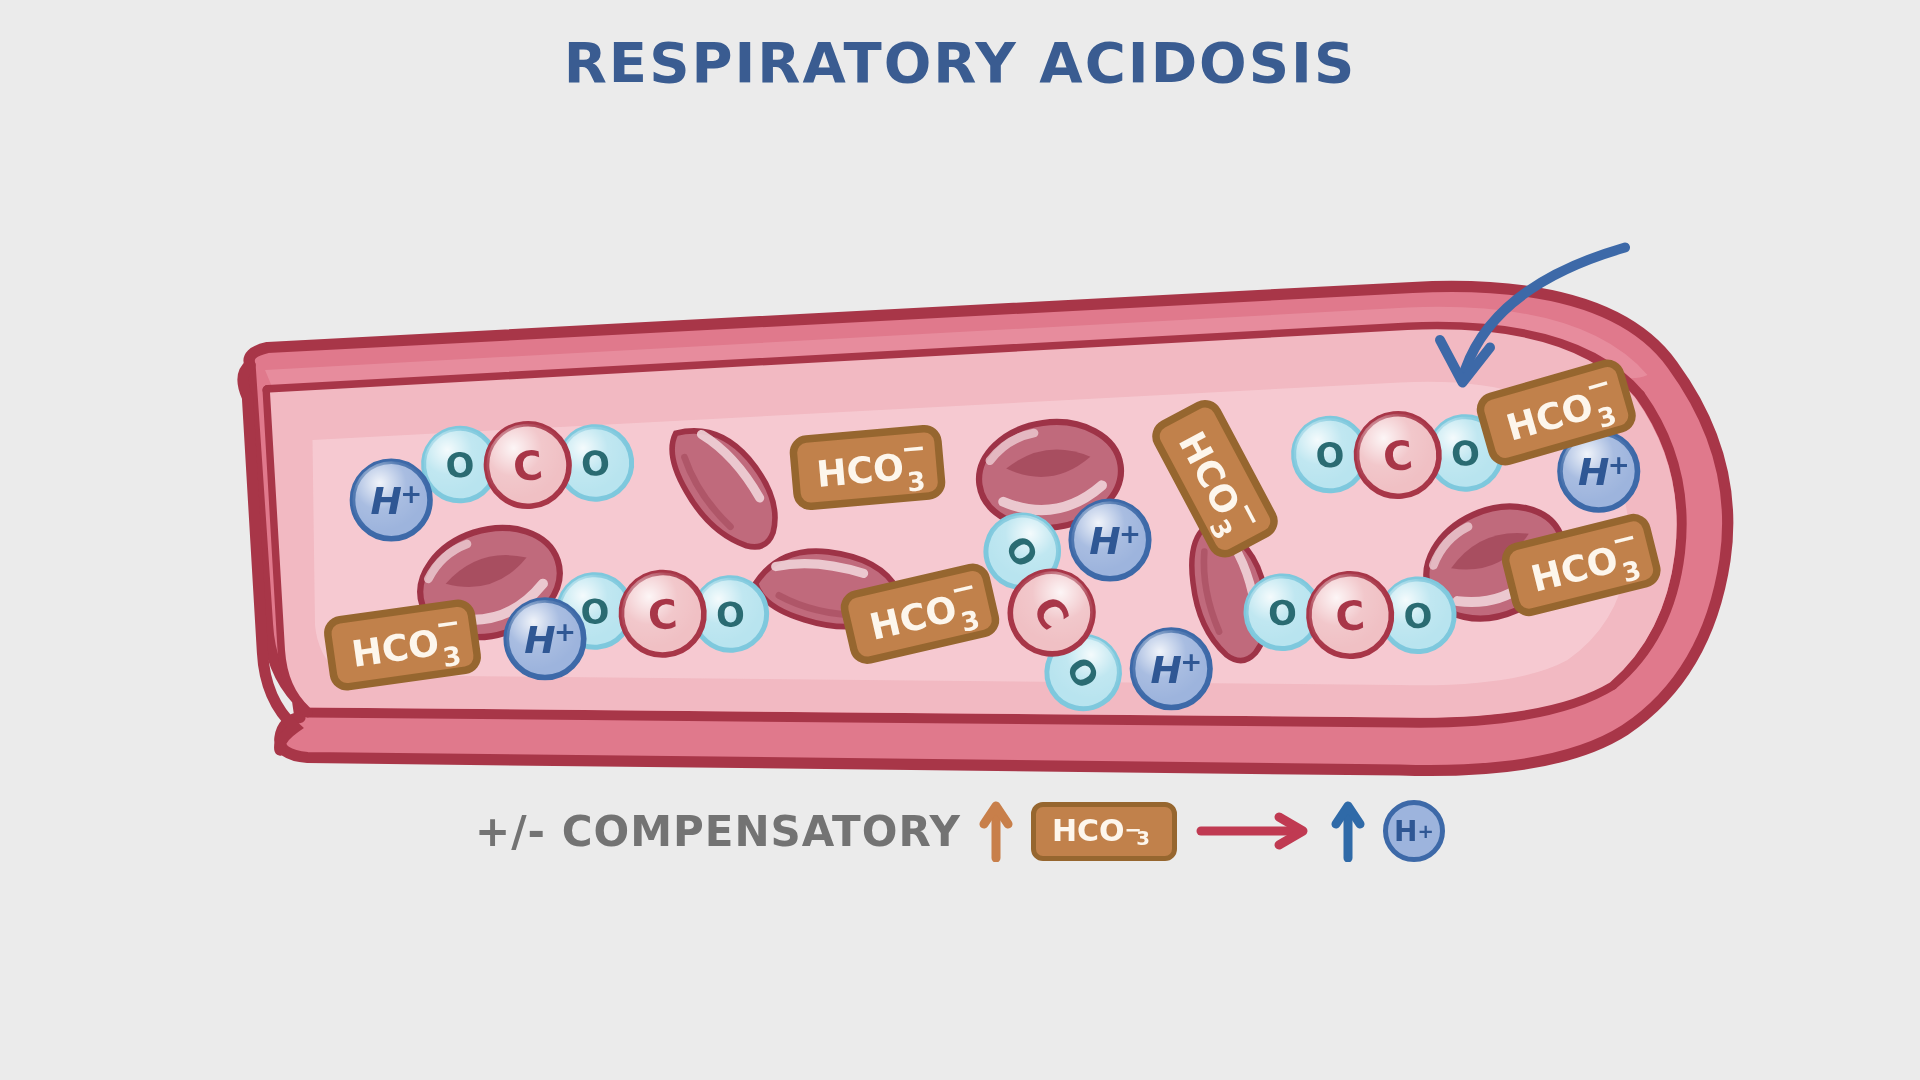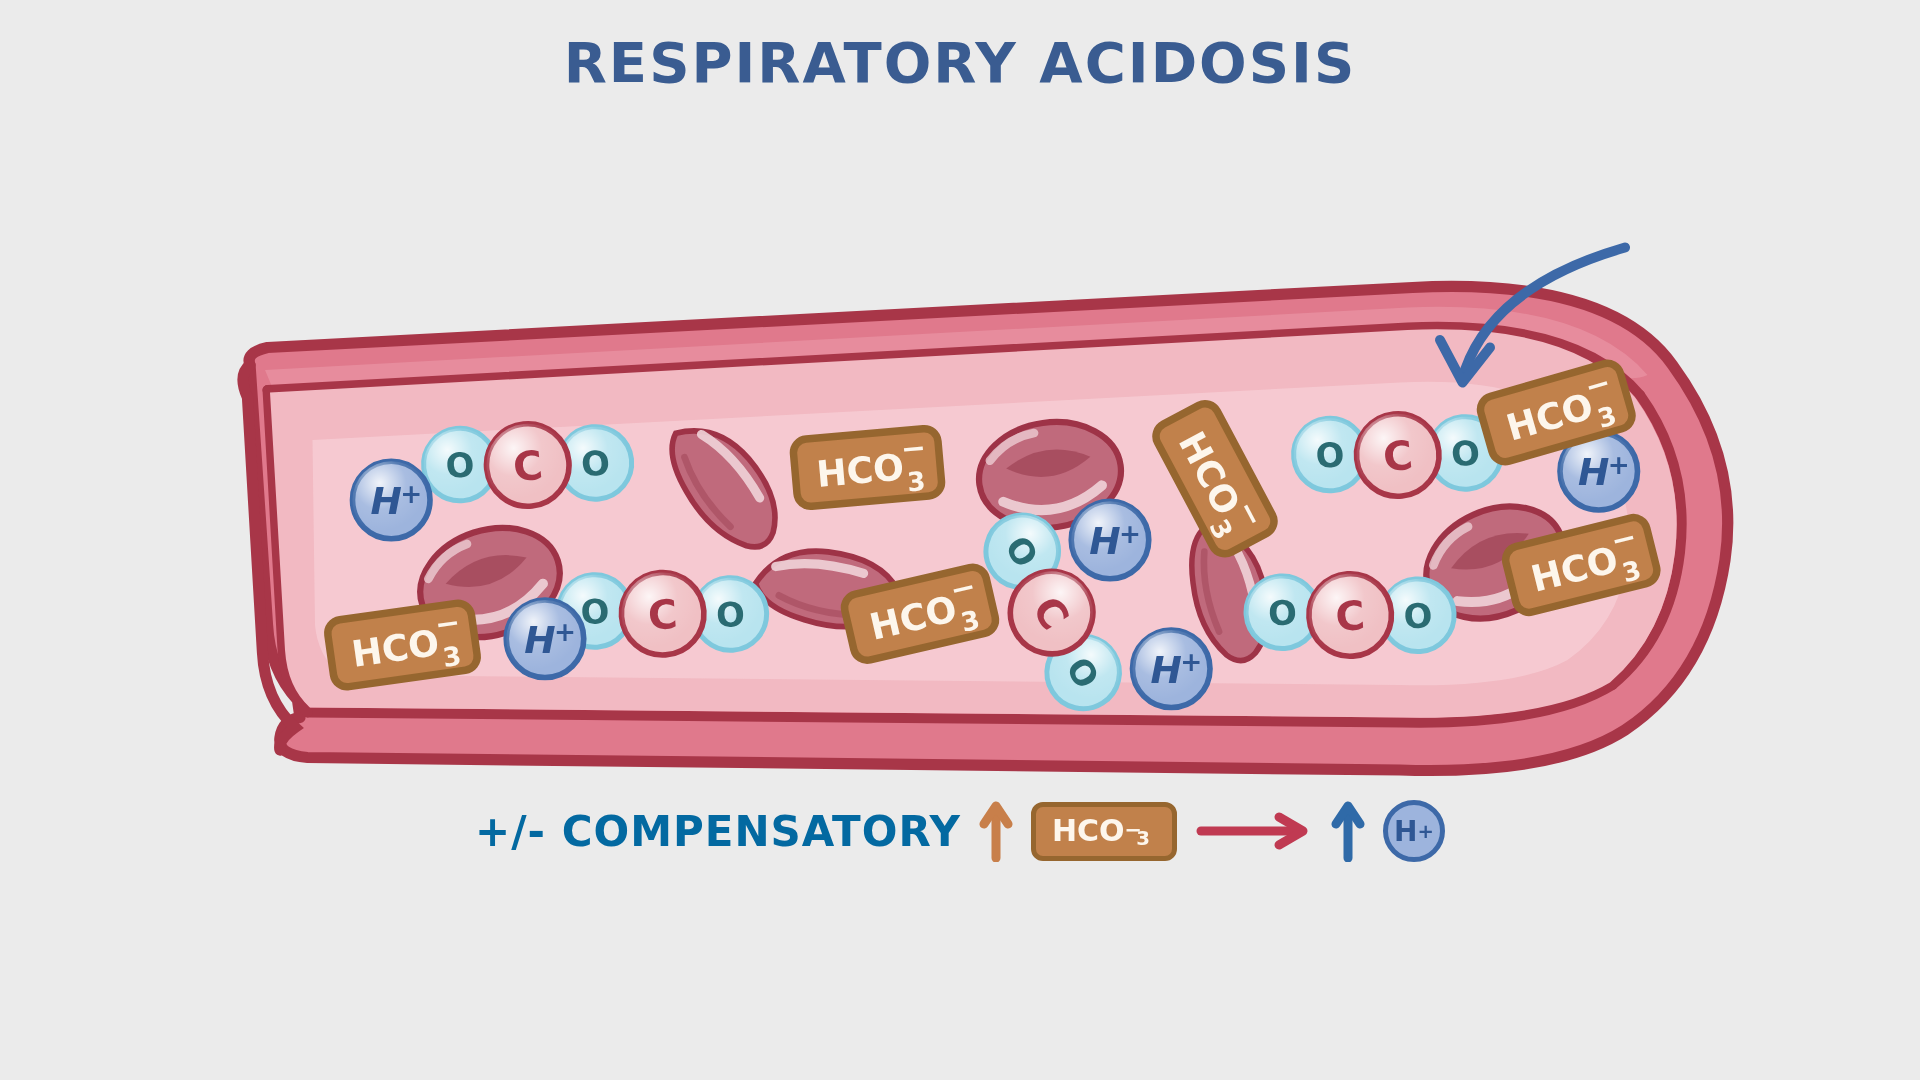--- a/index.html
+++ b/index.html
@@ -47,21 +47,21 @@
     left: 0; right: 0; top: 800px;
     display: flex;
     align-items: center;
     justify-content: center;
     gap: 18px;
   }
   .bottomline .comp-text {
     font-family: "DejaVu Sans", sans-serif;
     font-weight: bold;
     font-size: 42px;
-    color: #0369a1;
+    color: #737373;
     letter-spacing: 1px;
     white-space: nowrap;
   }
   .tagbox-inline {
     display: inline-flex;
     align-items: center;
     justify-content: center;
     background: #c1814b;
     border: 5px solid #96662f;
     border-radius: 12px;

